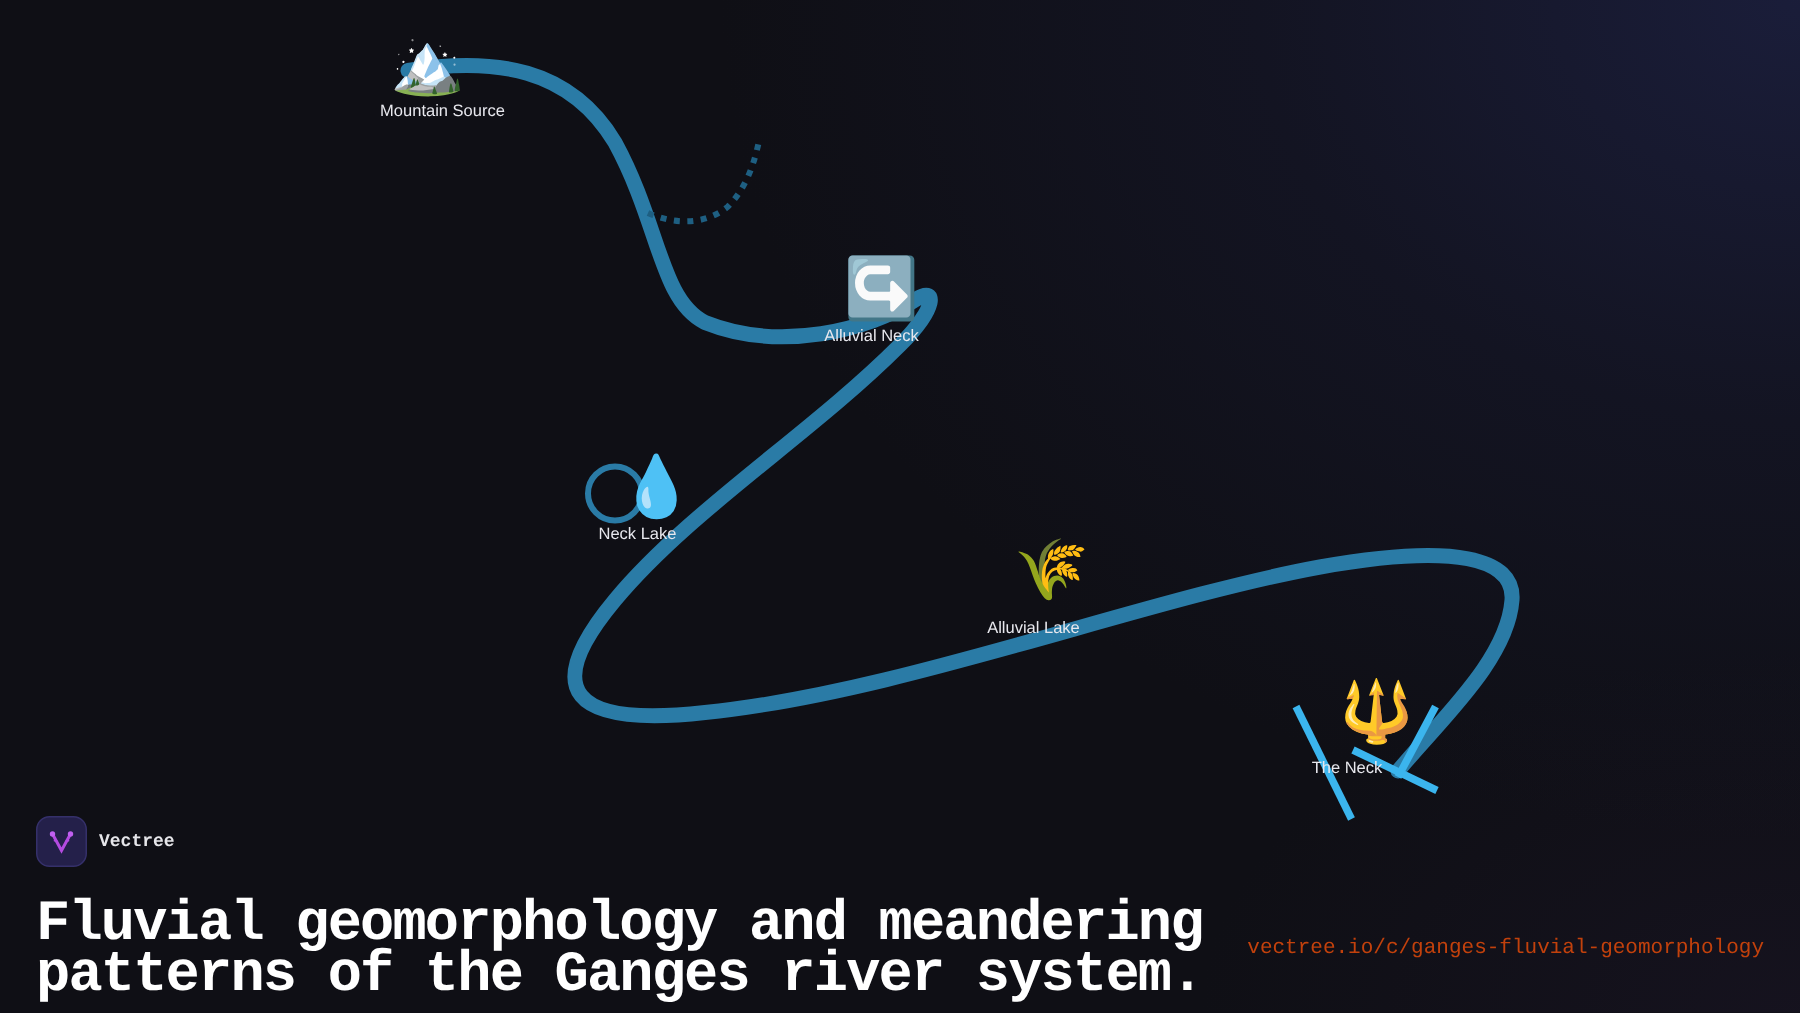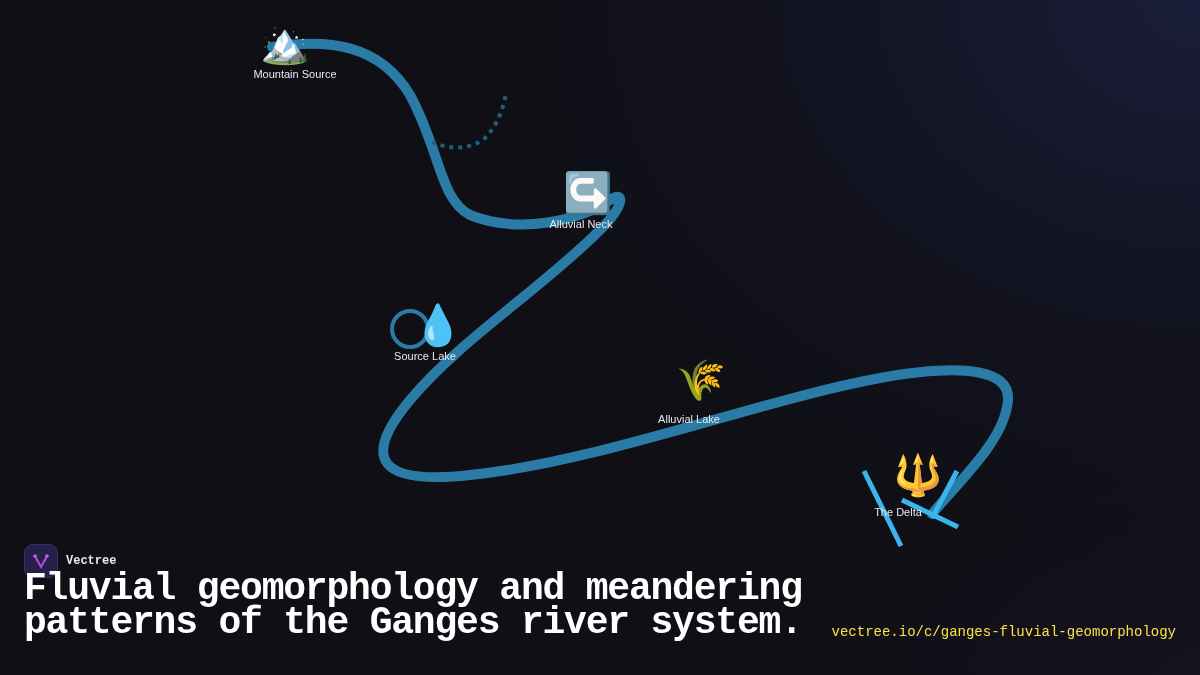--- a/index.html
+++ b/index.html
@@ -34,28 +34,28 @@
       background: #24204a; border: 1px solid #35306a;
       display: flex; align-items: center; justify-content: center;
       box-sizing: border-box;
     }
     .brand-name {
       color: #e6e6ea; font-weight: bold; font-size: 12px;
       font-family: "Liberation Mono", monospace;
       text-align: center;
     }
     .title {
-      position: absolute; left: 24px; top: 572px; width: 800px;
+      position: absolute; left: 24px; top: 600px; width: 800px;
       color: #ffffff; font-weight: bold; font-size: 38px; line-height: 34px;
       font-family: "Liberation Mono", monospace; letter-spacing: -1.2px;
       margin: 0;
     }
     .url {
       position: absolute; right: 24px; top: 624px;
-      color: #fde047; font-size: 14px;
+      color: #c2410c; font-size: 14px;
       font-family: "Liberation Mono", monospace;
     }
   </style>
 </head>
 <body>
 
 <div class="bg-glow"></div>
 
 <svg class="river" width="1200" height="675" viewBox="0 0 1200 675">
 
@@ -85,31 +85,31 @@
   <span class="label">Mountain Source</span>
 </div>
 
 <div class="node" style="left:571px; top:170px;">
   <span class="icon" style="margin-left:34px;">↪️</span>
   <span class="label">Alluvial Neck</span>
 </div>
 
 <div class="node" style="left:415px; top:302px;">
   <span class="icon" style="margin-left:46px;">💧</span>
-  <span class="label">Source Lake</span>
+  <span class="label">Neck Lake</span>
 </div>
 
 <div class="node" style="left:679px; top:357px;">
   <span class="icon" style="margin-left:44px;">🌾</span>
   <span class="label" style="margin-top:10px;">Alluvial Lake</span>
 </div>
 
 <div class="node" style="left:888px; top:452px;">
   <span class="icon" style="margin-left:60px;">🔱</span>
-  <span class="label" style="margin-top:8px;">The Delta</span>
+  <span class="label" style="margin-top:8px;">The Neck</span>
 </div>
 
 <div class="brand">
   <div class="brand-logo">
     <svg width="20" height="20" viewBox="0 0 20 20">
       <path d="M4 5 L10 16 L16 5" fill="none" stroke="#b44be0" stroke-width="2" stroke-linecap="round"></path>
       <circle cx="4" cy="5" r="1.8" fill="#c060f0"></circle>
       <circle cx="16" cy="5" r="1.8" fill="#c060f0"></circle>
       <path d="M7 10 L5 9 M13 10 L15 9" stroke="#b44be0" stroke-width="1.5"></path>
     </svg>

